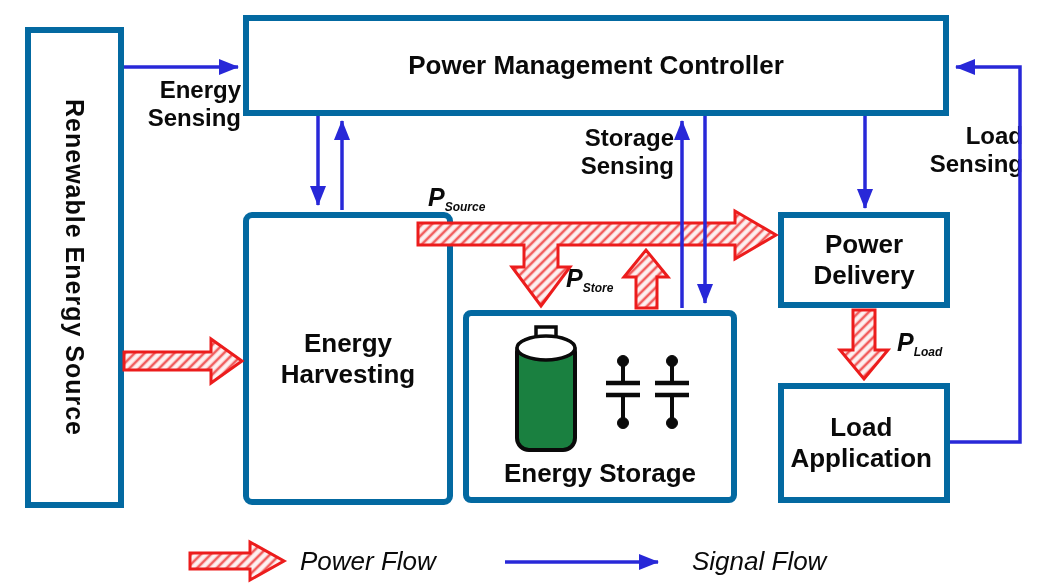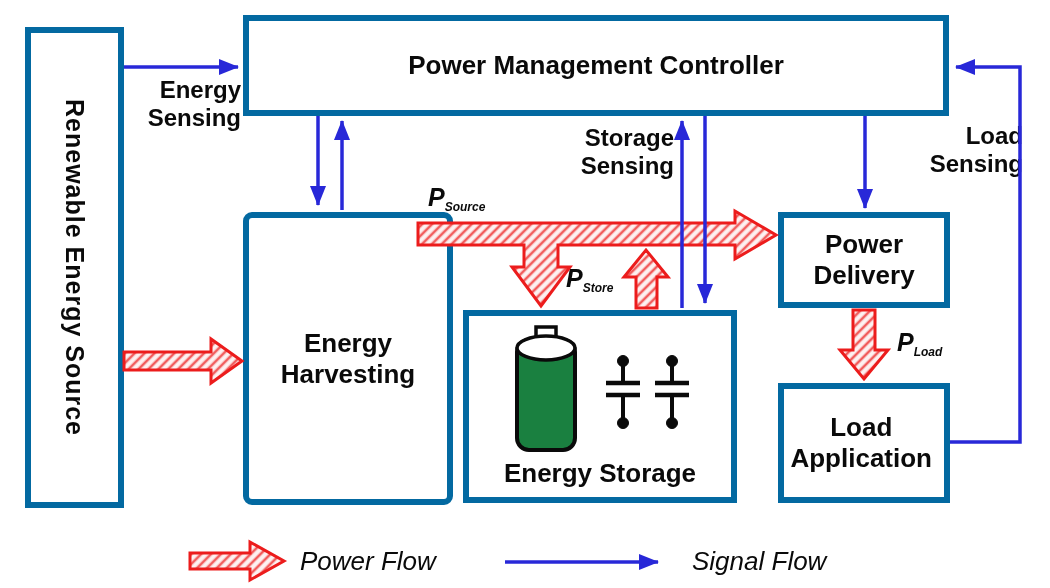--- a/index.html
+++ b/index.html
@@ -12,21 +12,21 @@
     box-sizing:border-box;display:flex;align-items:center;justify-content:center;
     text-align:center;font-weight:bold;
   }
   .box-label{font-weight:bold;font-size:26px;line-height:1.18;}
   #box-renewable{left:25px;top:27px;width:99px;height:481px;}
   #box-renewable .vtext{
     writing-mode:vertical-rl;font-size:25px;font-weight:bold;letter-spacing:1px;white-space:nowrap;
   }
   #box-controller{left:243px;top:15px;width:706px;height:101px;}
   #box-harvesting{left:243px;top:212px;width:210px;height:293px;padding:0 4px;border-radius:9px;}
-  #box-storage{left:463px;top:310px;width:274px;height:193px;}
+  #box-storage{left:463px;top:310px;width:274px;height:193px;border-radius:8px;}
   #box-storage .storage-label{
     position:absolute;left:0;bottom:8px;width:100%;text-align:center;
     font-weight:bold;font-size:26px;
   }
   #box-delivery{left:778px;top:212px;width:172px;height:96px;padding:0 17px;}
   #box-load{left:778px;top:383px;width:172px;height:120px;padding:0 12px;justify-content:flex-end;}
 
   .flabel{
     position:absolute;font-weight:bold;font-size:24px;line-height:1.18;
     text-align:right;

